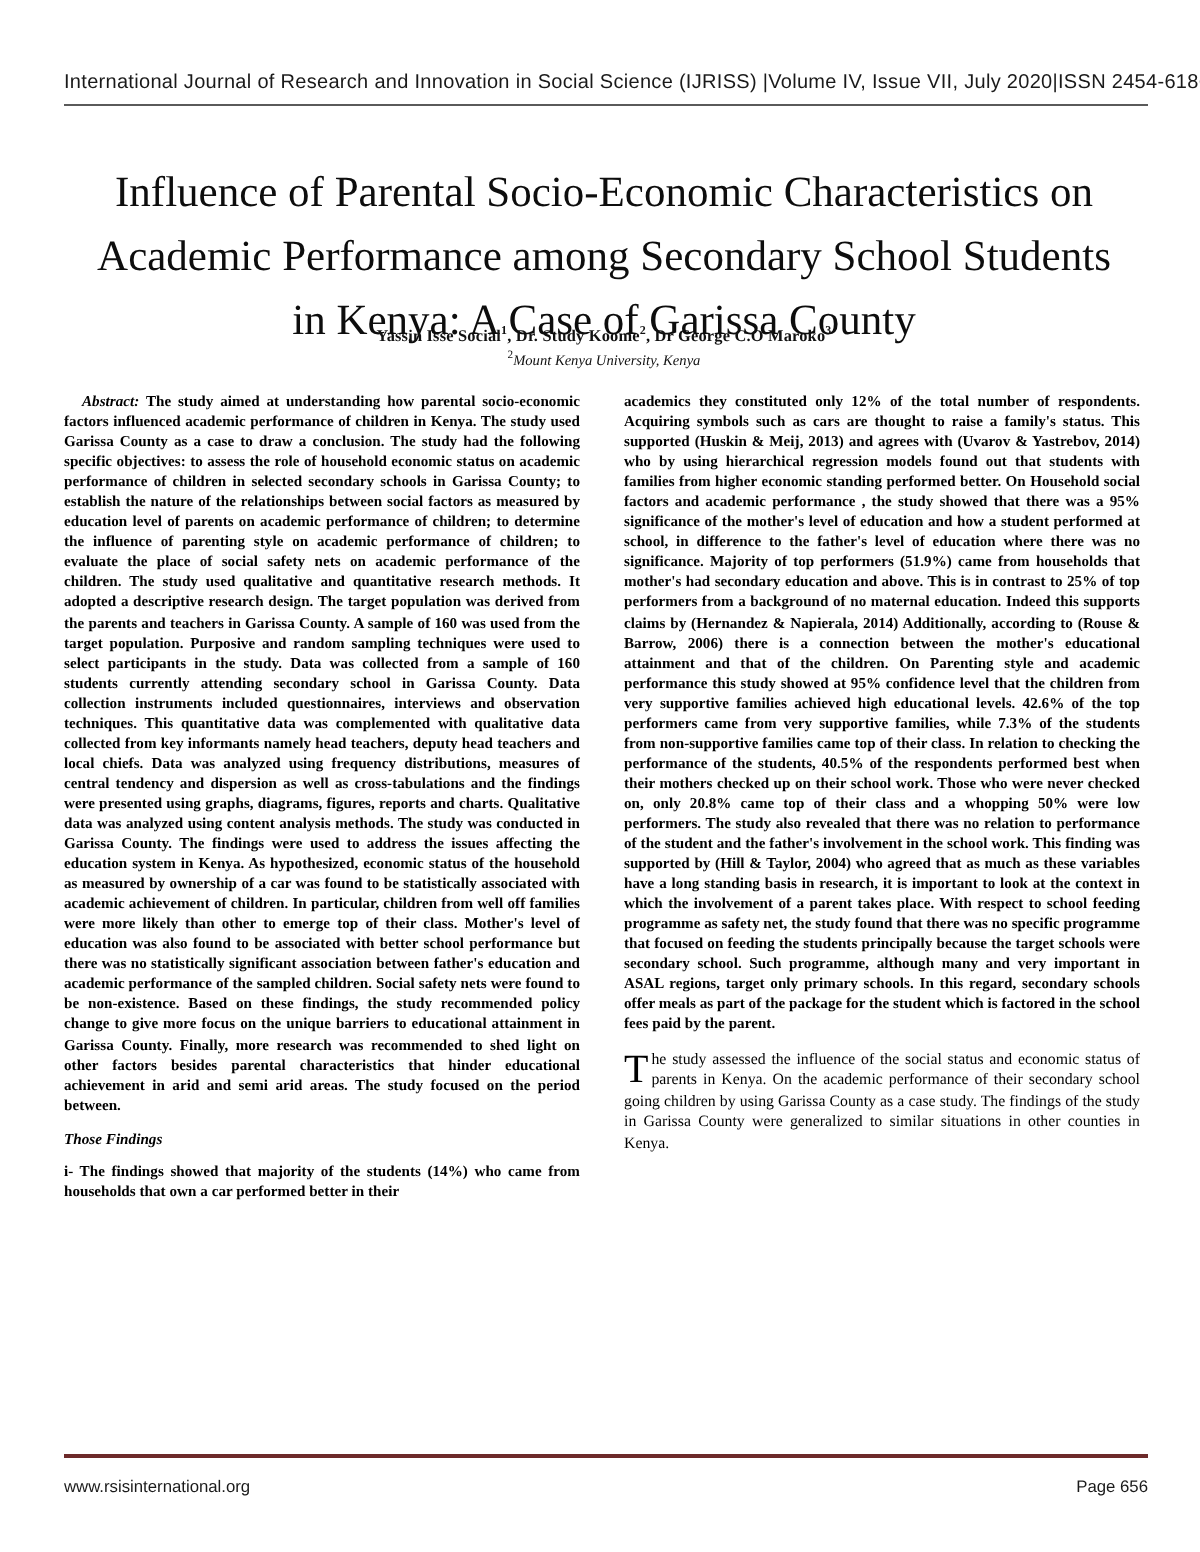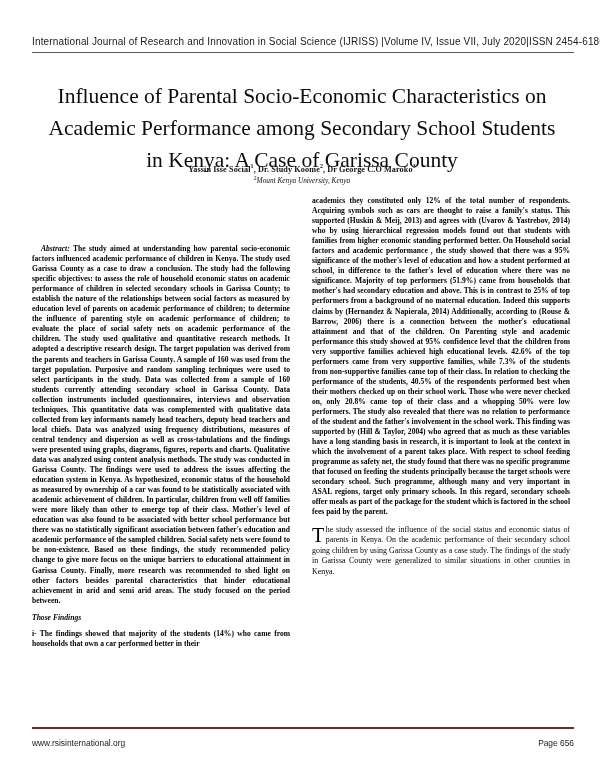--- a/index.html
+++ b/index.html
@@ -88,21 +88,21 @@
     width: 538px;
     height: 512px;
   }
   .col {
     position: absolute;
     top: 0;
     width: 258px;
     height: 512px;
     overflow: hidden;
   }
-  .col-left  { left: 0; margin-top: 48px; }
+  .col-left  { left: 0; }
   .col-right { left: 280px; }
 
   p.body {
     margin: 0 0 7px 0;
     font-size: 7.55px;
     line-height: 10.05px;
     text-align: justify;
     color: #000;
     font-weight: bold;
     letter-spacing: 0.02px;

